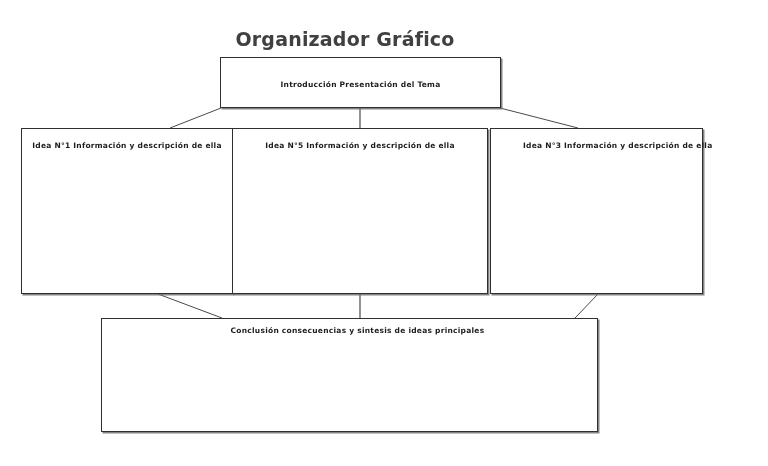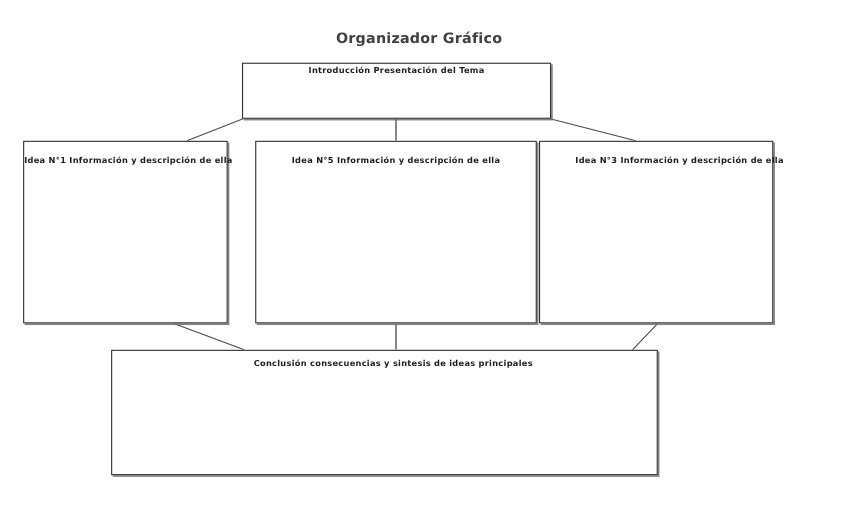--- a/index.html
+++ b/index.html
@@ -32,26 +32,25 @@
     height: 466px;
     pointer-events: none;
   }
 
   .diagram-title {
     position: absolute;
     left: 0;
     top: 28px;
     width: 690px;
     text-align: center;
-    font-size: 13px;
+    font-size: 19px;
     font-weight: 600;
     letter-spacing: 0.2px;
     color: #404040;
     white-space: nowrap;
-    margin-left: 36px;
   }
 
   .node {
     position: absolute;
     box-sizing: border-box;
     background: #ffffff;
     border: 1px solid #2f2f2f;
     box-shadow: 1.5px 1.5px 0 0 rgba(110,110,110,0.85);
   }
 
@@ -63,24 +62,24 @@
     color: #1d1d1d;
     letter-spacing: 0.25px;
     line-height: 1.25;
     white-space: nowrap;
   }
 
   
   #node-intro {
     left: 220px;  top: 57px;  width: 281px; height: 51px;
   }
-  #node-intro .node-label { margin-top: 1px; }
+  #node-intro .node-label { margin-top: 22px; }
 
   #node-idea-1 {
-    left: 21px;   top: 128px; width: 186px; height: 166px;
+    left: 21px;   top: 128px; width: 212px; height: 166px;
   }
   #node-idea-1 .node-label { margin-top: 12px; }
 
   #node-idea-2 {
     left: 232px;  top: 128px; width: 256px; height: 166px;
   }
   #node-idea-2 .node-label { margin-top: 12px; }
 
   #node-idea-3 {
     left: 490px;  top: 128px; width: 213px; height: 166px;

